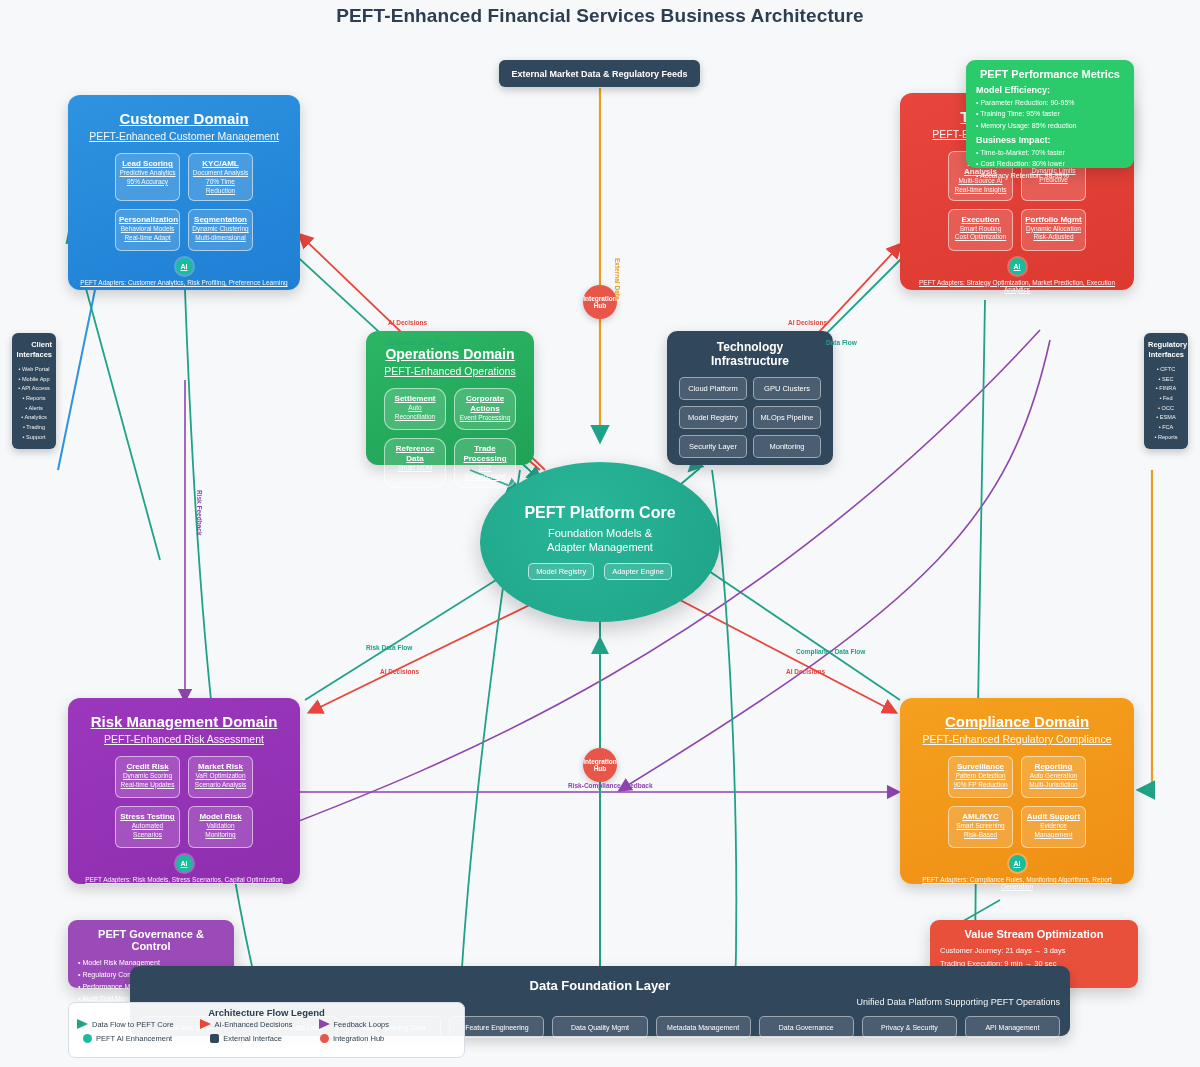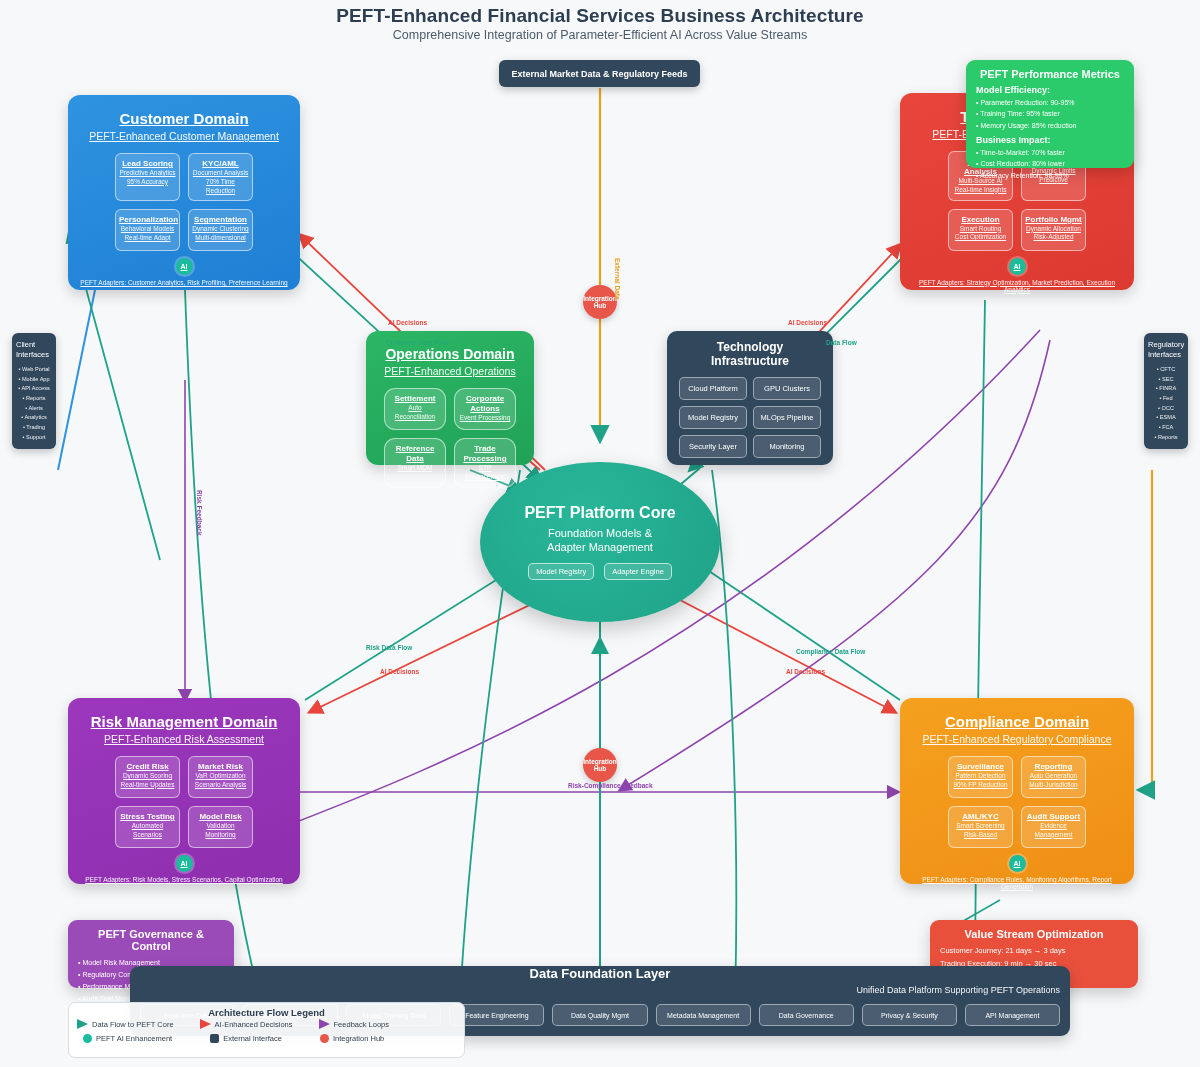--- a/index.html
+++ b/index.html
@@ -92,21 +92,21 @@
   #external-feeds {
     position:absolute; left:499px; top:60px; width:201px; height:27px;
     background:#31475c; border-radius:6px; color:#fff; font-size:9px;
     font-weight:bold; display:flex; align-items:center; justify-content:center;
     box-shadow:0 3px 9px rgba(0,0,0,.22);
   }
   .iface-panel {
     position:absolute; width:44px; background:#31475c; border-radius:6px;
     color:#fff; padding:7px 4px; box-shadow:0 3px 9px rgba(0,0,0,.22);
   }
-  .iface-panel .ip-title { font-size:7.5px; font-weight:normal; text-align:left; line-height:1.35; }
+  .iface-panel .ip-title { font-size:7.5px; font-weight:bold; text-align:right; line-height:1.35; }
   .iface-panel ul { list-style:none; margin:5px 0 0; padding:0; }
   .iface-panel li { font-size:5.6px; text-align:center; line-height:1.72; opacity:.93; }
   .iface-panel li::before { content:"• "; }
   #client-interfaces     { left:12px;   top:333px; }
   #regulatory-interfaces { left:1144px; top:333px; }
 
   
   .callout { position:absolute; border-radius:9px; color:#fff; padding:8px 10px;
              box-shadow:0 5px 16px rgba(0,0,0,.2); }
   .callout .co-title { font-size:11px; font-weight:bold; text-align:center; margin-bottom:5px; }
@@ -116,21 +116,21 @@
   .callout li::before { content:"• "; }
   #peft-metrics { left:966px; top:60px; width:168px; height:108px; background:#2bcb6b; }
   #governance   { left:68px;  top:920px; width:166px; height:68px; background:#9b4bb8; }
   #governance li { font-size:7px; line-height:1.72; }
   #value-stream { left:930px; top:920px; width:208px; height:68px; background:#e8503c; }
   #value-stream .vs-row { font-size:7.5px; line-height:1.72; }
 
   
   #data-foundation {
     position:absolute; left:130px; top:966px; width:940px; height:70px;
-    background:#31475c; border-radius:9px; color:#fff; padding:0 10px;
+    background:#31475c; border-radius:9px; color:#fff; padding:12px 10px;
     box-shadow:0 5px 14px rgba(0,0,0,.2);
   }
   #data-foundation .df-title { text-align:center; font-size:13px; font-weight:bold; }
   #data-foundation .df-sub { text-align:right; font-size:9px; margin-top:4px; opacity:.95; }
   .df-grid { display:flex; gap:8px; justify-content:center; margin-top:9px; }
   .df-item {
     flex:1 1 0; height:22px; border:1px solid rgba(255,255,255,.45);
     border-radius:5px; background:rgba(255,255,255,.13);
     font-size:7px; display:flex; align-items:center; justify-content:center;
     text-align:center; padding:0 2px;
@@ -220,21 +220,20 @@
     <path d="M600,980 L600,640" stroke="#1fa287" stroke-width="2" fill="none" marker-end="url(#ar-teal)"></path>
     <path d="M260,1000 C230,880 200,700 185,290" stroke="#1fa287" stroke-width="1.8" fill="none"></path>
     <path d="M460,1000 C470,820 500,600 520,470" stroke="#1fa287" stroke-width="1.8" fill="none"></path>
     <path d="M735,1000 C740,820 730,600 712,470" stroke="#1fa287" stroke-width="1.8" fill="none"></path>
     <path d="M975,1000 C975,820 980,600 985,300" stroke="#1fa287" stroke-width="1.8" fill="none"></path>
 
     <path d="M1000,900 L930,940" stroke="#1fa287" stroke-width="1.6" fill="none"></path>
   </svg>
 
   <div class="main-title">PEFT-Enhanced Financial Services Business Architecture</div>
-  <div class="main-sub">Comprehensive Integration of Parameter-Efficient AI Across Value Streams</div>
 
   <div id="external-feeds">External Market Data &amp; Regulatory Feeds</div>
 
   <div class="domain" id="customer-domain">
     <div class="d-title">Customer Domain</div>
     <div class="d-sub">PEFT-Enhanced Customer Management</div>
     <div class="cap-grid">
       <div class="cap">
         <div class="c-name">Lead Scoring</div>
         <div class="c-line">Predictive Analytics</div>

